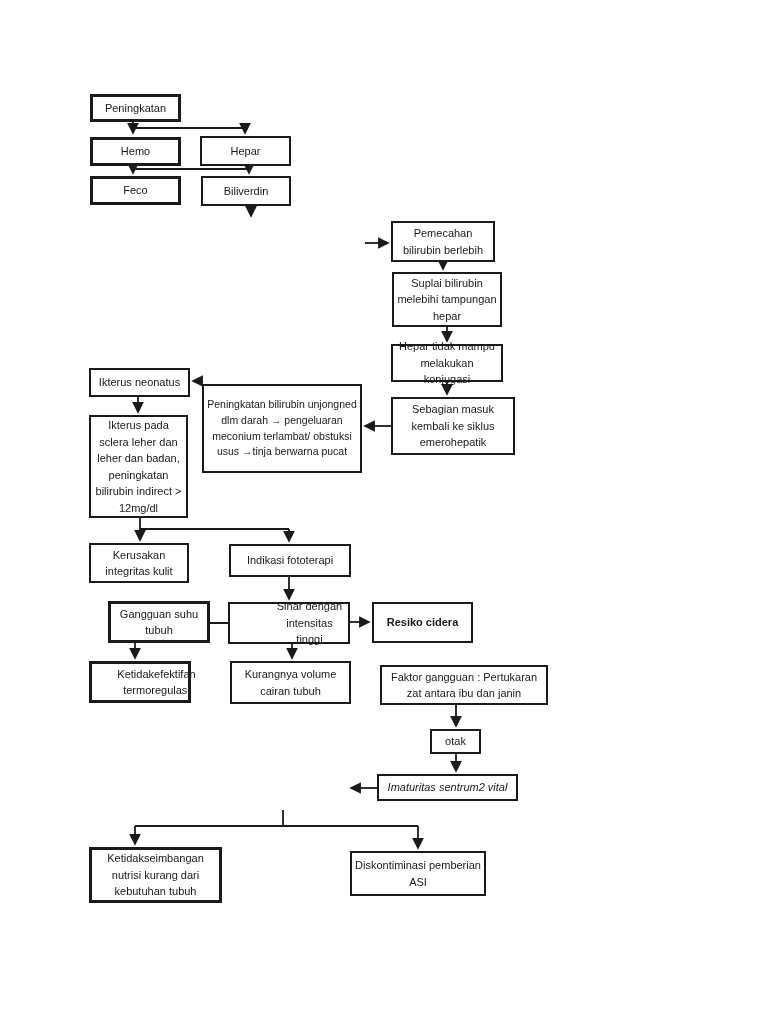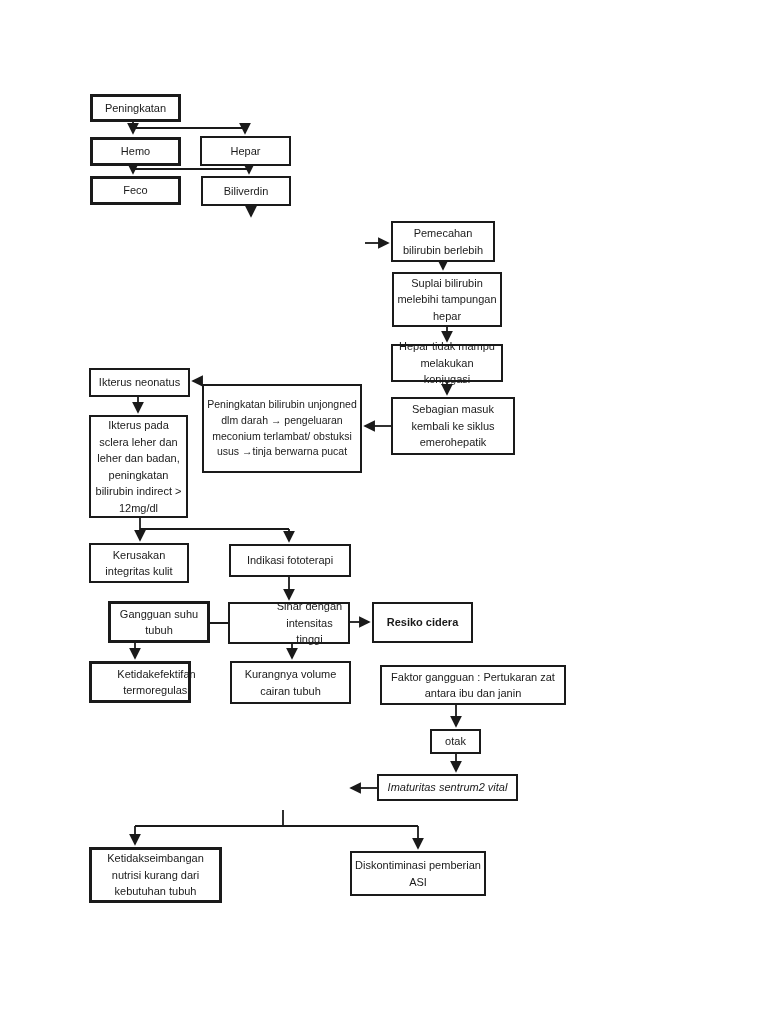--- a/index.html
+++ b/index.html
@@ -126,21 +126,21 @@
   <div class="node thick" style="left:89px;top:601px;width:102px;height:42px;margin-left:19px;">Gangguan suhu tubuh</div>
 
   <div class="node" style="left:228px;top:602px;width:122px;height:42px;padding-left:44px;">Sinar dengan intensitas tinggi</div>
 
   <div class="node" style="left:372px;top:602px;width:101px;height:41px;font-weight:bold;">Resiko cidera</div>
 
   <div class="node thick" style="left:89px;top:661px;width:102px;height:42px;padding-left:36px;">Ketidakefektifan termoregulasi</div>
 
   <div class="node bold" style="left:230px;top:661px;width:121px;height:43px;">Kurangnya volume cairan tubuh</div>
 
-  <div class="node" style="left:380px;top:665px;width:186px;height:40px;">Faktor gangguan : Pertukaran zat antara ibu dan janin</div>
+  <div class="node" style="left:380px;top:665px;width:168px;height:40px;">Faktor gangguan : Pertukaran zat antara ibu dan janin</div>
 
   <div class="node thin" style="left:430px;top:729px;width:51px;height:25px;">otak</div>
 
 
   <div class="node" style="left:377px;top:774px;width:141px;height:27px;font-style:italic;">Imaturitas sentrum2 vital</div>
 
   <div class="node thick bold" style="left:89px;top:847px;width:133px;height:56px;">Ketidakseimbangan nutrisi kurang dari kebutuhan tubuh</div>
 
   <div class="node bold" style="left:350px;top:851px;width:136px;height:45px;">Diskontiminasi pemberian ASI</div>
 

